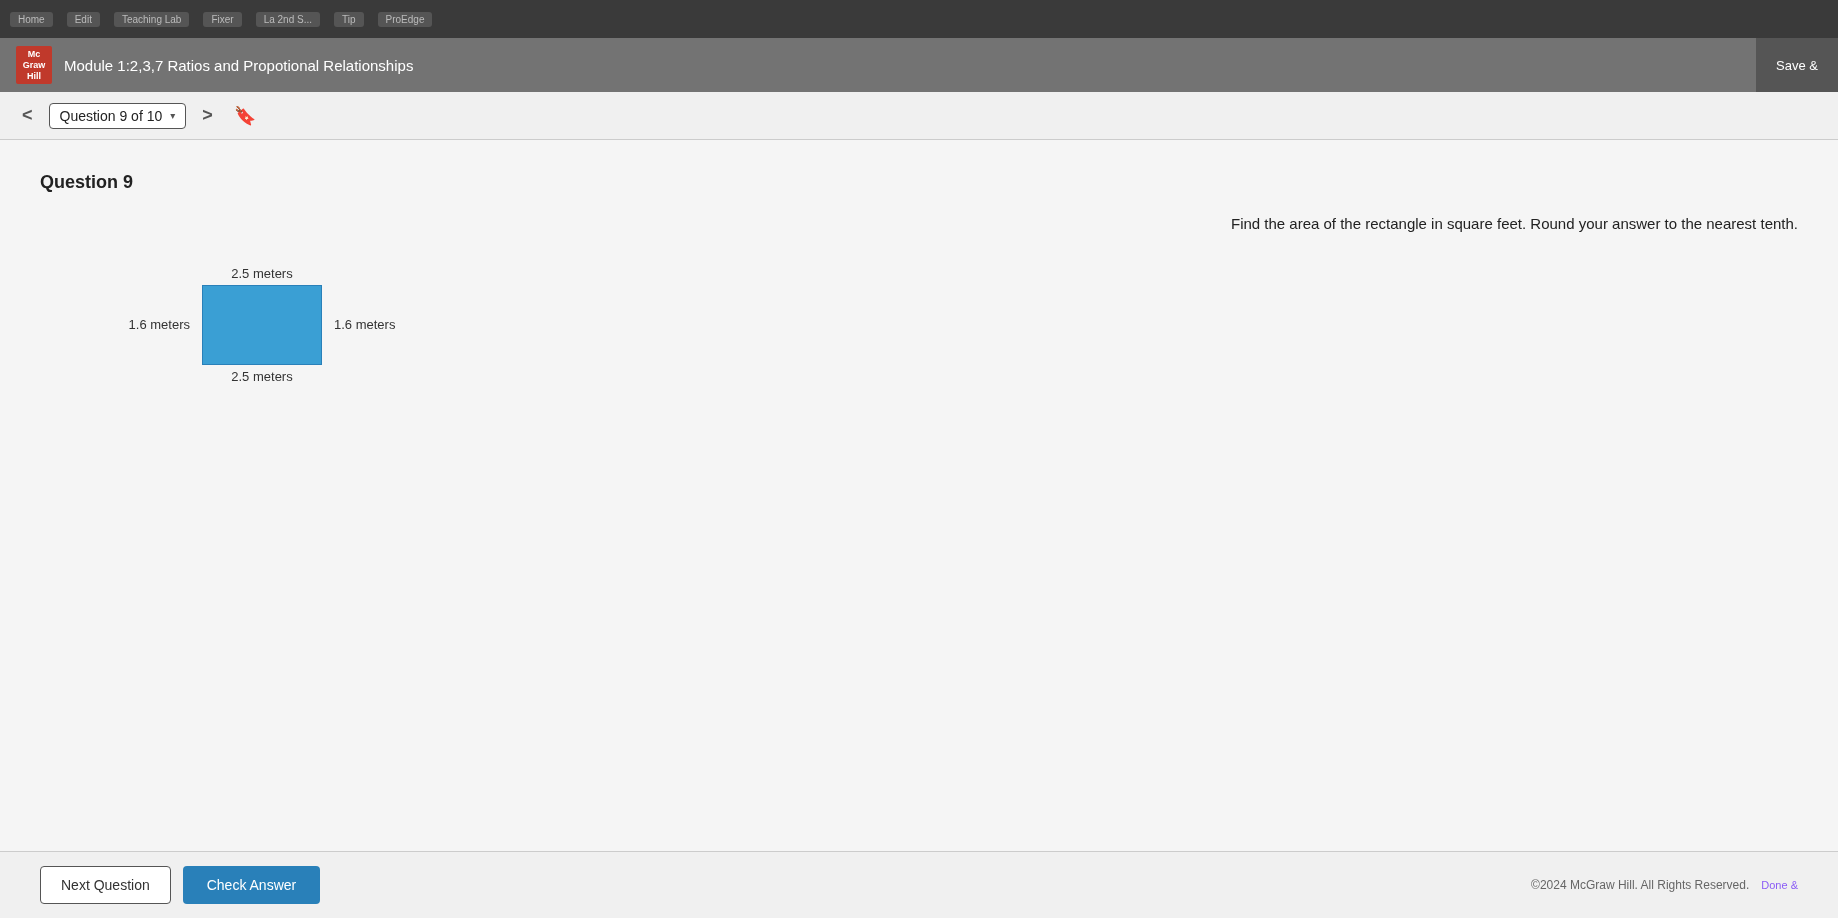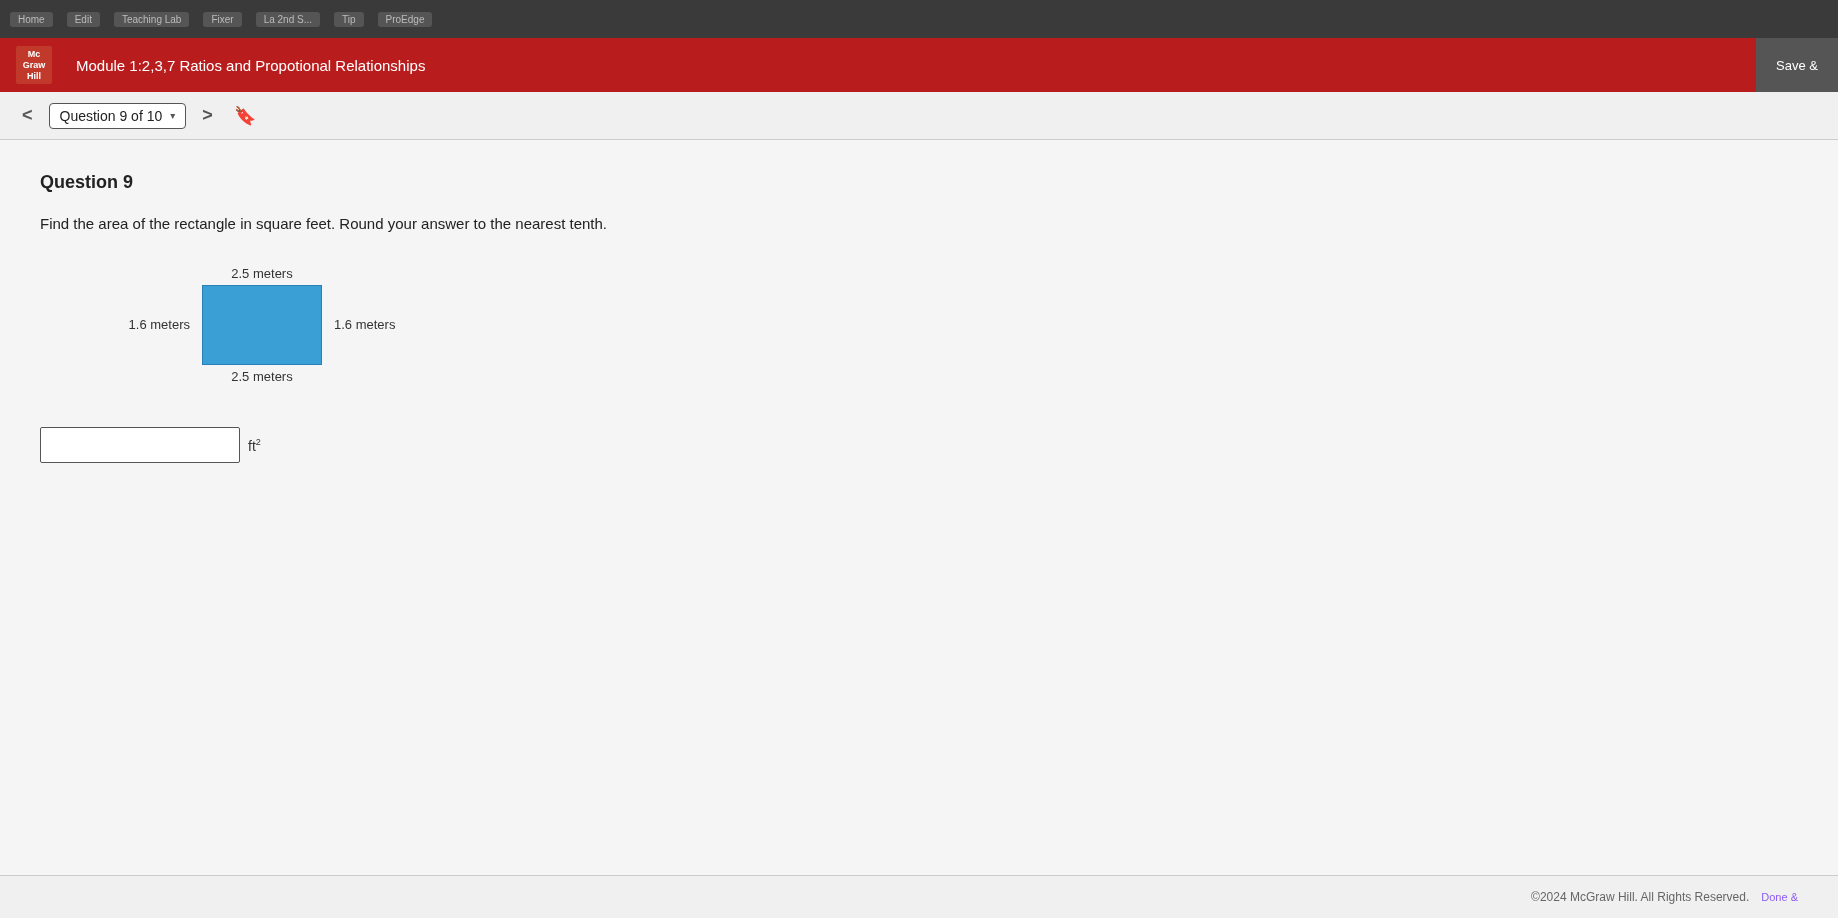--- a/index.html
+++ b/index.html
@@ -33,26 +33,26 @@
     .browser-tab {
       background: #555;
       border-radius: 3px;
       padding: 2px 8px;
       color: #bbb;
       font-size: 10px;
     }
 
     
     .app-header {
-      background: #b91c1c;
+      background: #737373;
       color: white;
       padding: 8px 16px;
       display: flex;
       align-items: center;
-      gap: 24px;
+      gap: 12px;
       min-height: 52px;
       position: relative;
     }
     .logo-box {
       background: #c0392b;
       color: white;
       font-size: 9px;
       font-weight: bold;
       padding: 3px 5px;
       line-height: 1.2;
@@ -146,20 +146,21 @@
       font-weight: bold;
       color: #222;
       margin-bottom: 20px;
     }
 
     .question-text {
       font-size: 15px;
       color: #222;
       margin-bottom: 28px;
       line-height: 1.5;
+      text-align: right;
     }
 
     
     .diagram-area {
       margin-bottom: 33px;
       position: relative;
       display: inline-block;
       margin-left: 80px;
     }
 
@@ -333,22 +334,22 @@
       <div class="top-label">2.5 meters</div>
       <div class="rect-row">
         <div class="left-label">1.6 meters</div>
         <div class="rectangle"></div>
         <div class="right-label">1.6 meters</div>
       </div>
       <div class="bottom-label">2.5 meters</div>
     </div>
   </div>
 
-  <div class="answer-area">
-    <input class="answer-input" type="text" placeholder="" style="">
-    <span class="unit-label">ft<sup>2</sup></span>
-  </div>
 </div>
 
 <div class="footer">
+  <div class="footer-left">
+    <button class="next-question-btn">Next Question</button>
+    <button class="check-answer-btn">Check Answer</button>
+  </div>
   <div class="footer-copyright">©2024 McGraw Hill. All Rights Reserved.</div>
   <div class="done-label">Done &amp;</div>
 </div>
 
 </body></html>

